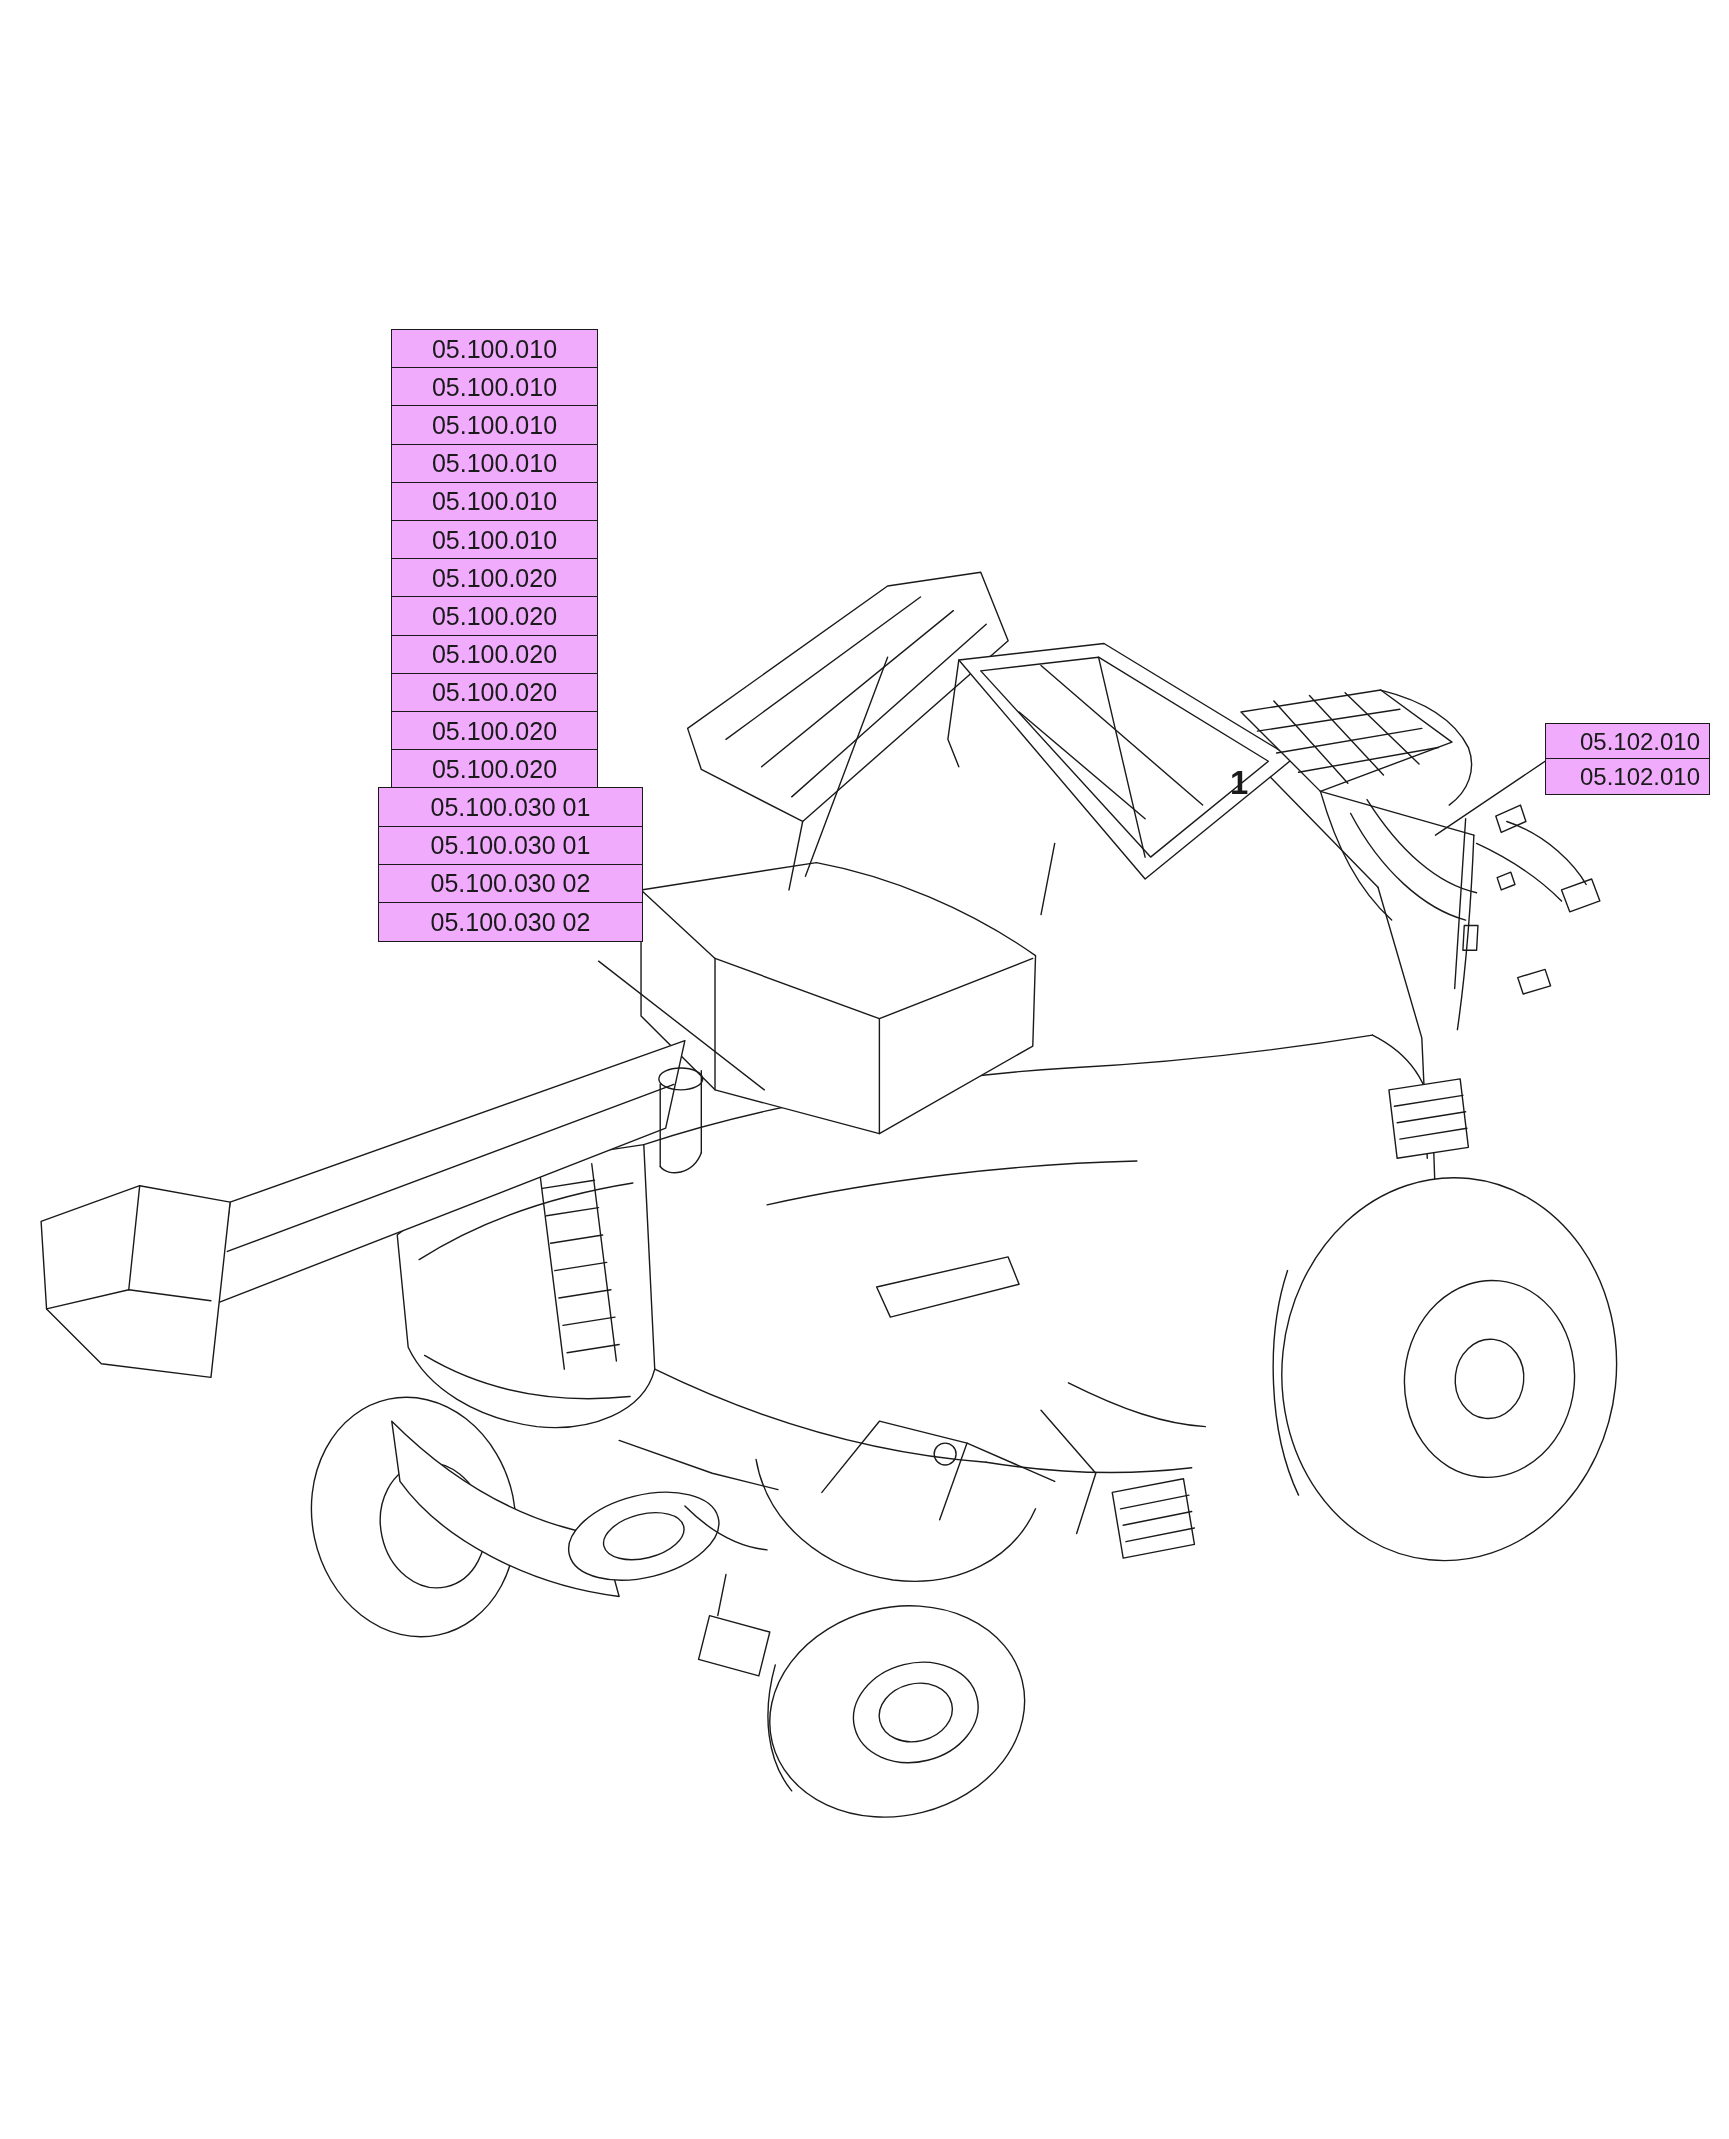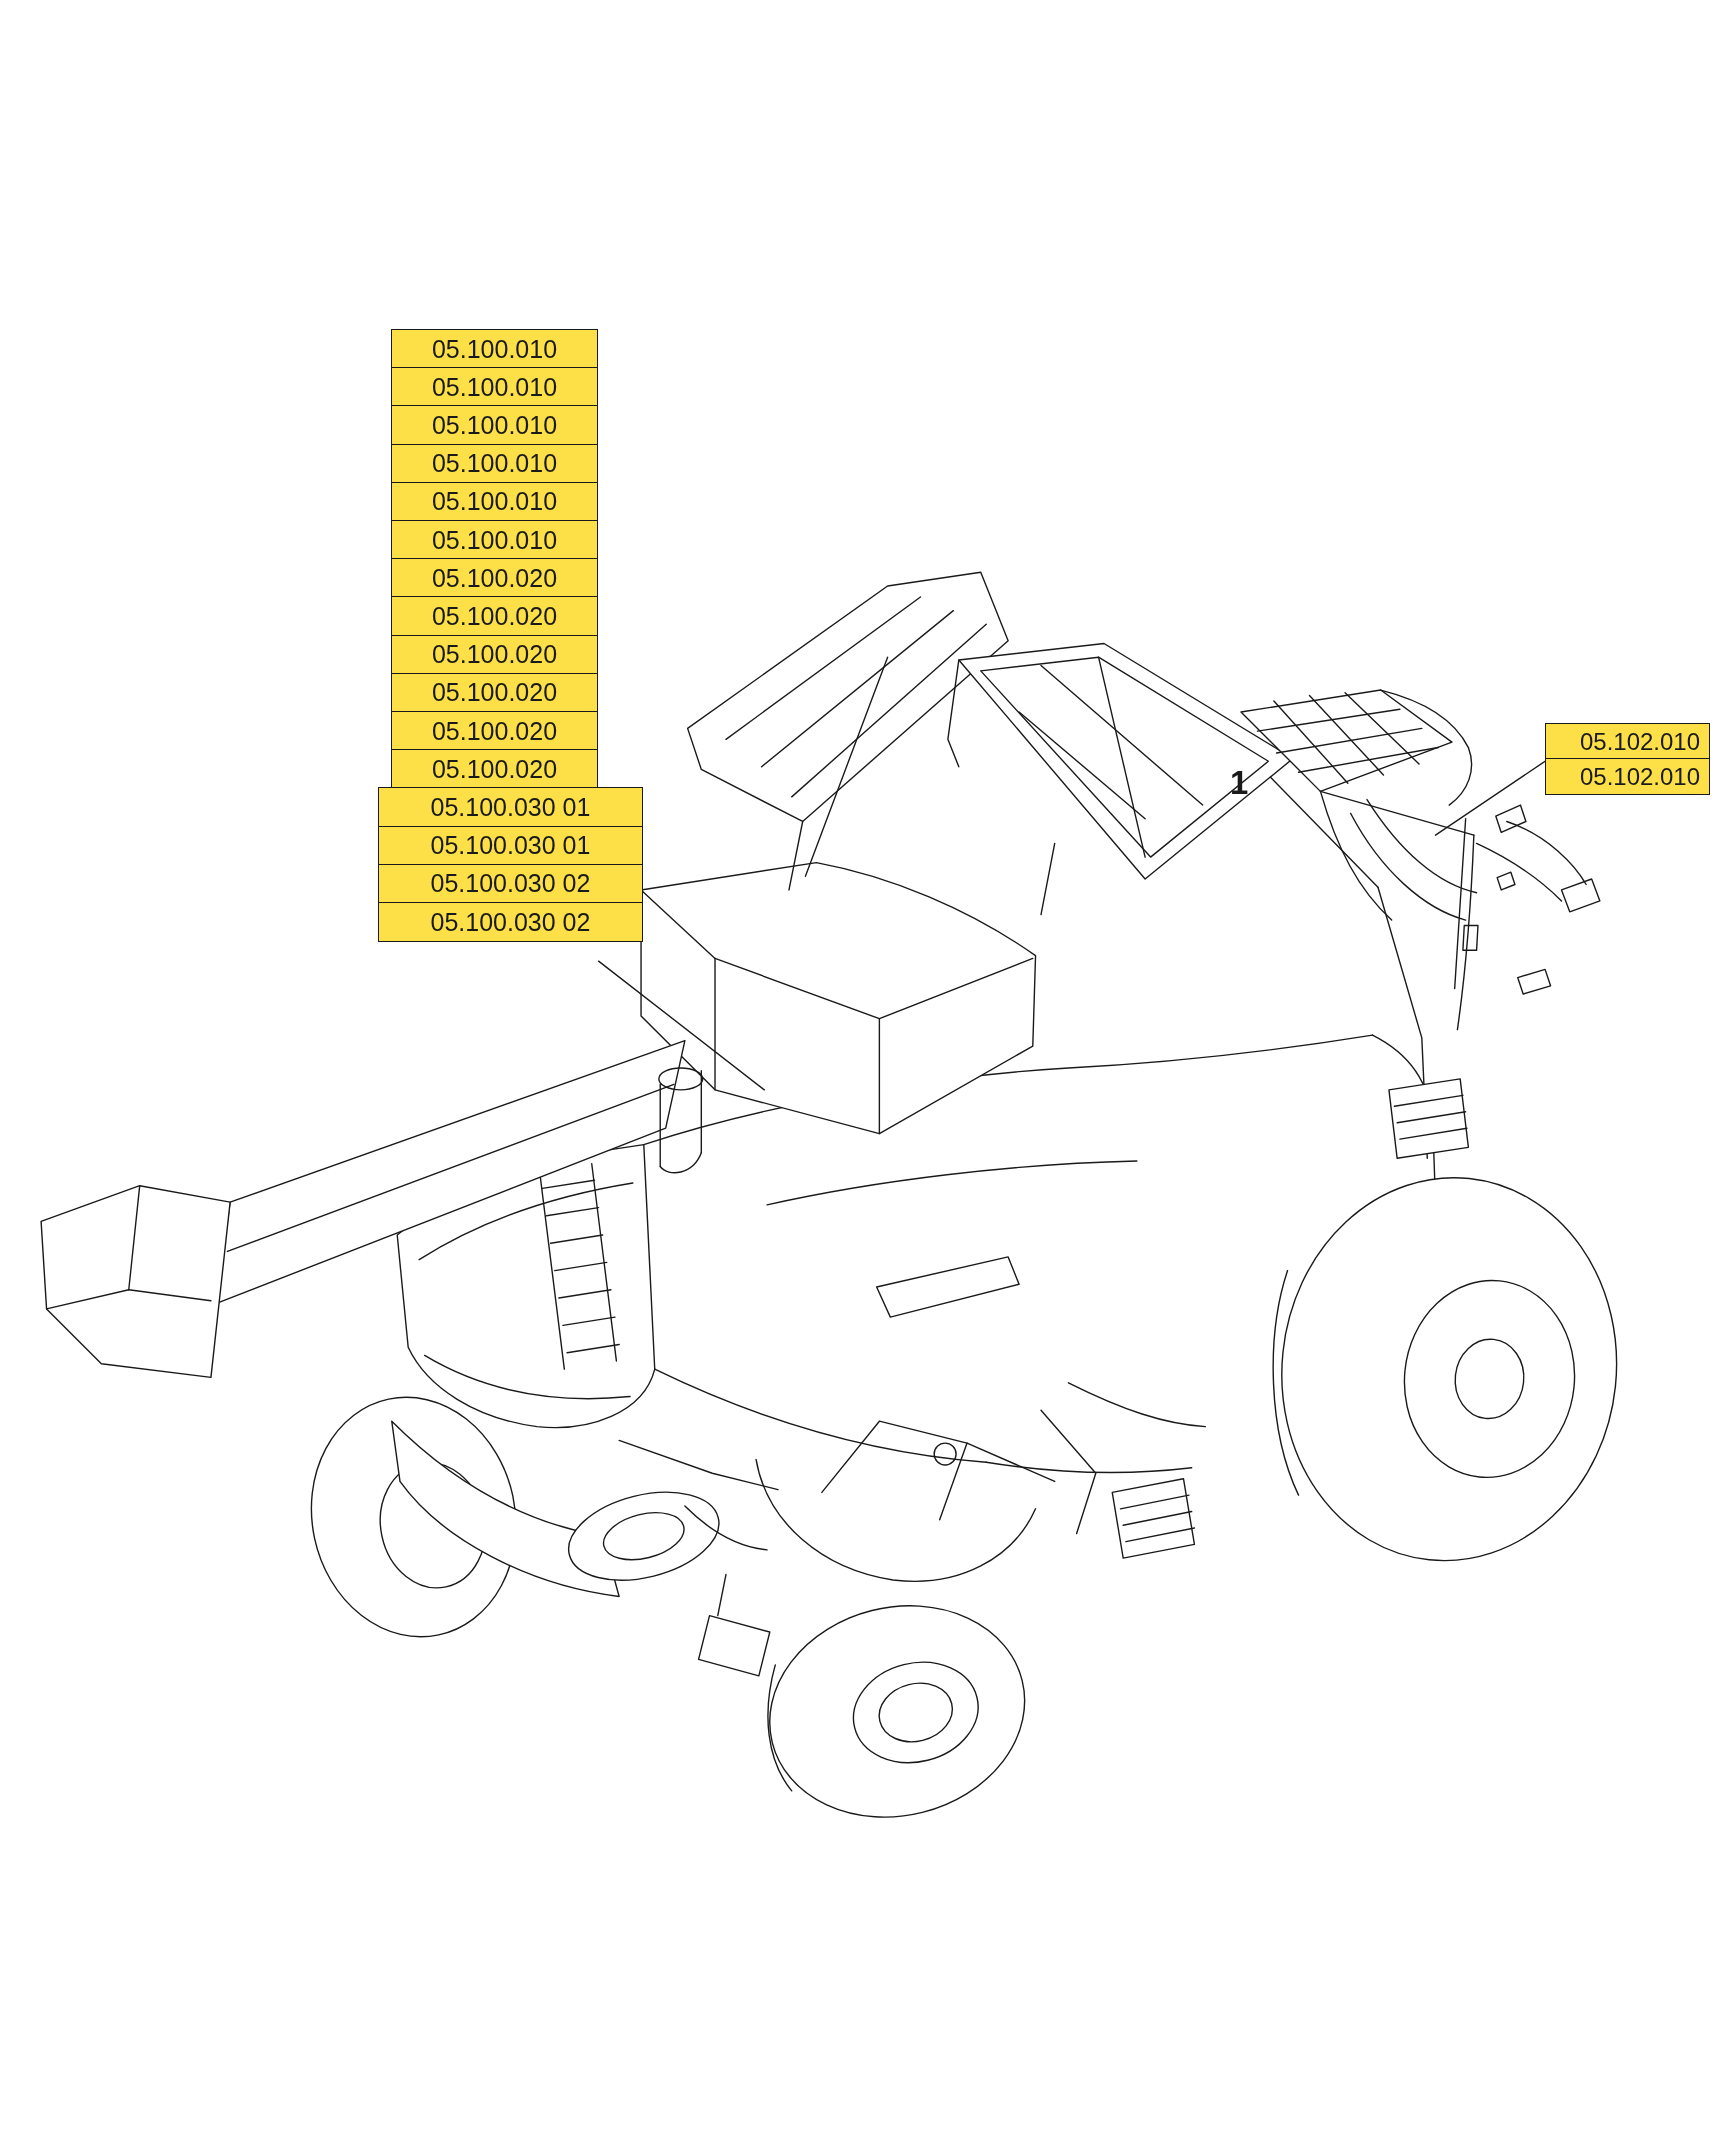--- a/index.html
+++ b/index.html
@@ -18,21 +18,21 @@
     width:1730px; height:2140px;
   }
   .label-col{position:absolute;}
   .left-labels{left:391px; top:329px; width:207px;}
   .right-labels{left:1545px; top:723px; width:165px;}
   .lbl{
     box-sizing:border-box;
     height:40px;
     border:1.8px solid #1a1a1a;
     margin-top:-1.8px;
-    background:#fde047;
+    background:#f0abfc;
     display:flex;
     align-items:center;
     justify-content:center;
     font-size:25px;
     line-height:1;
     white-space:nowrap;
   }
   .left-labels .lbl{width:207px;}
   .left-labels .lbl.wide{width:265px; margin-left:-13px;}
   .right-labels .lbl{height:37px; width:165px; font-size:24px;padding-left:25px;}

